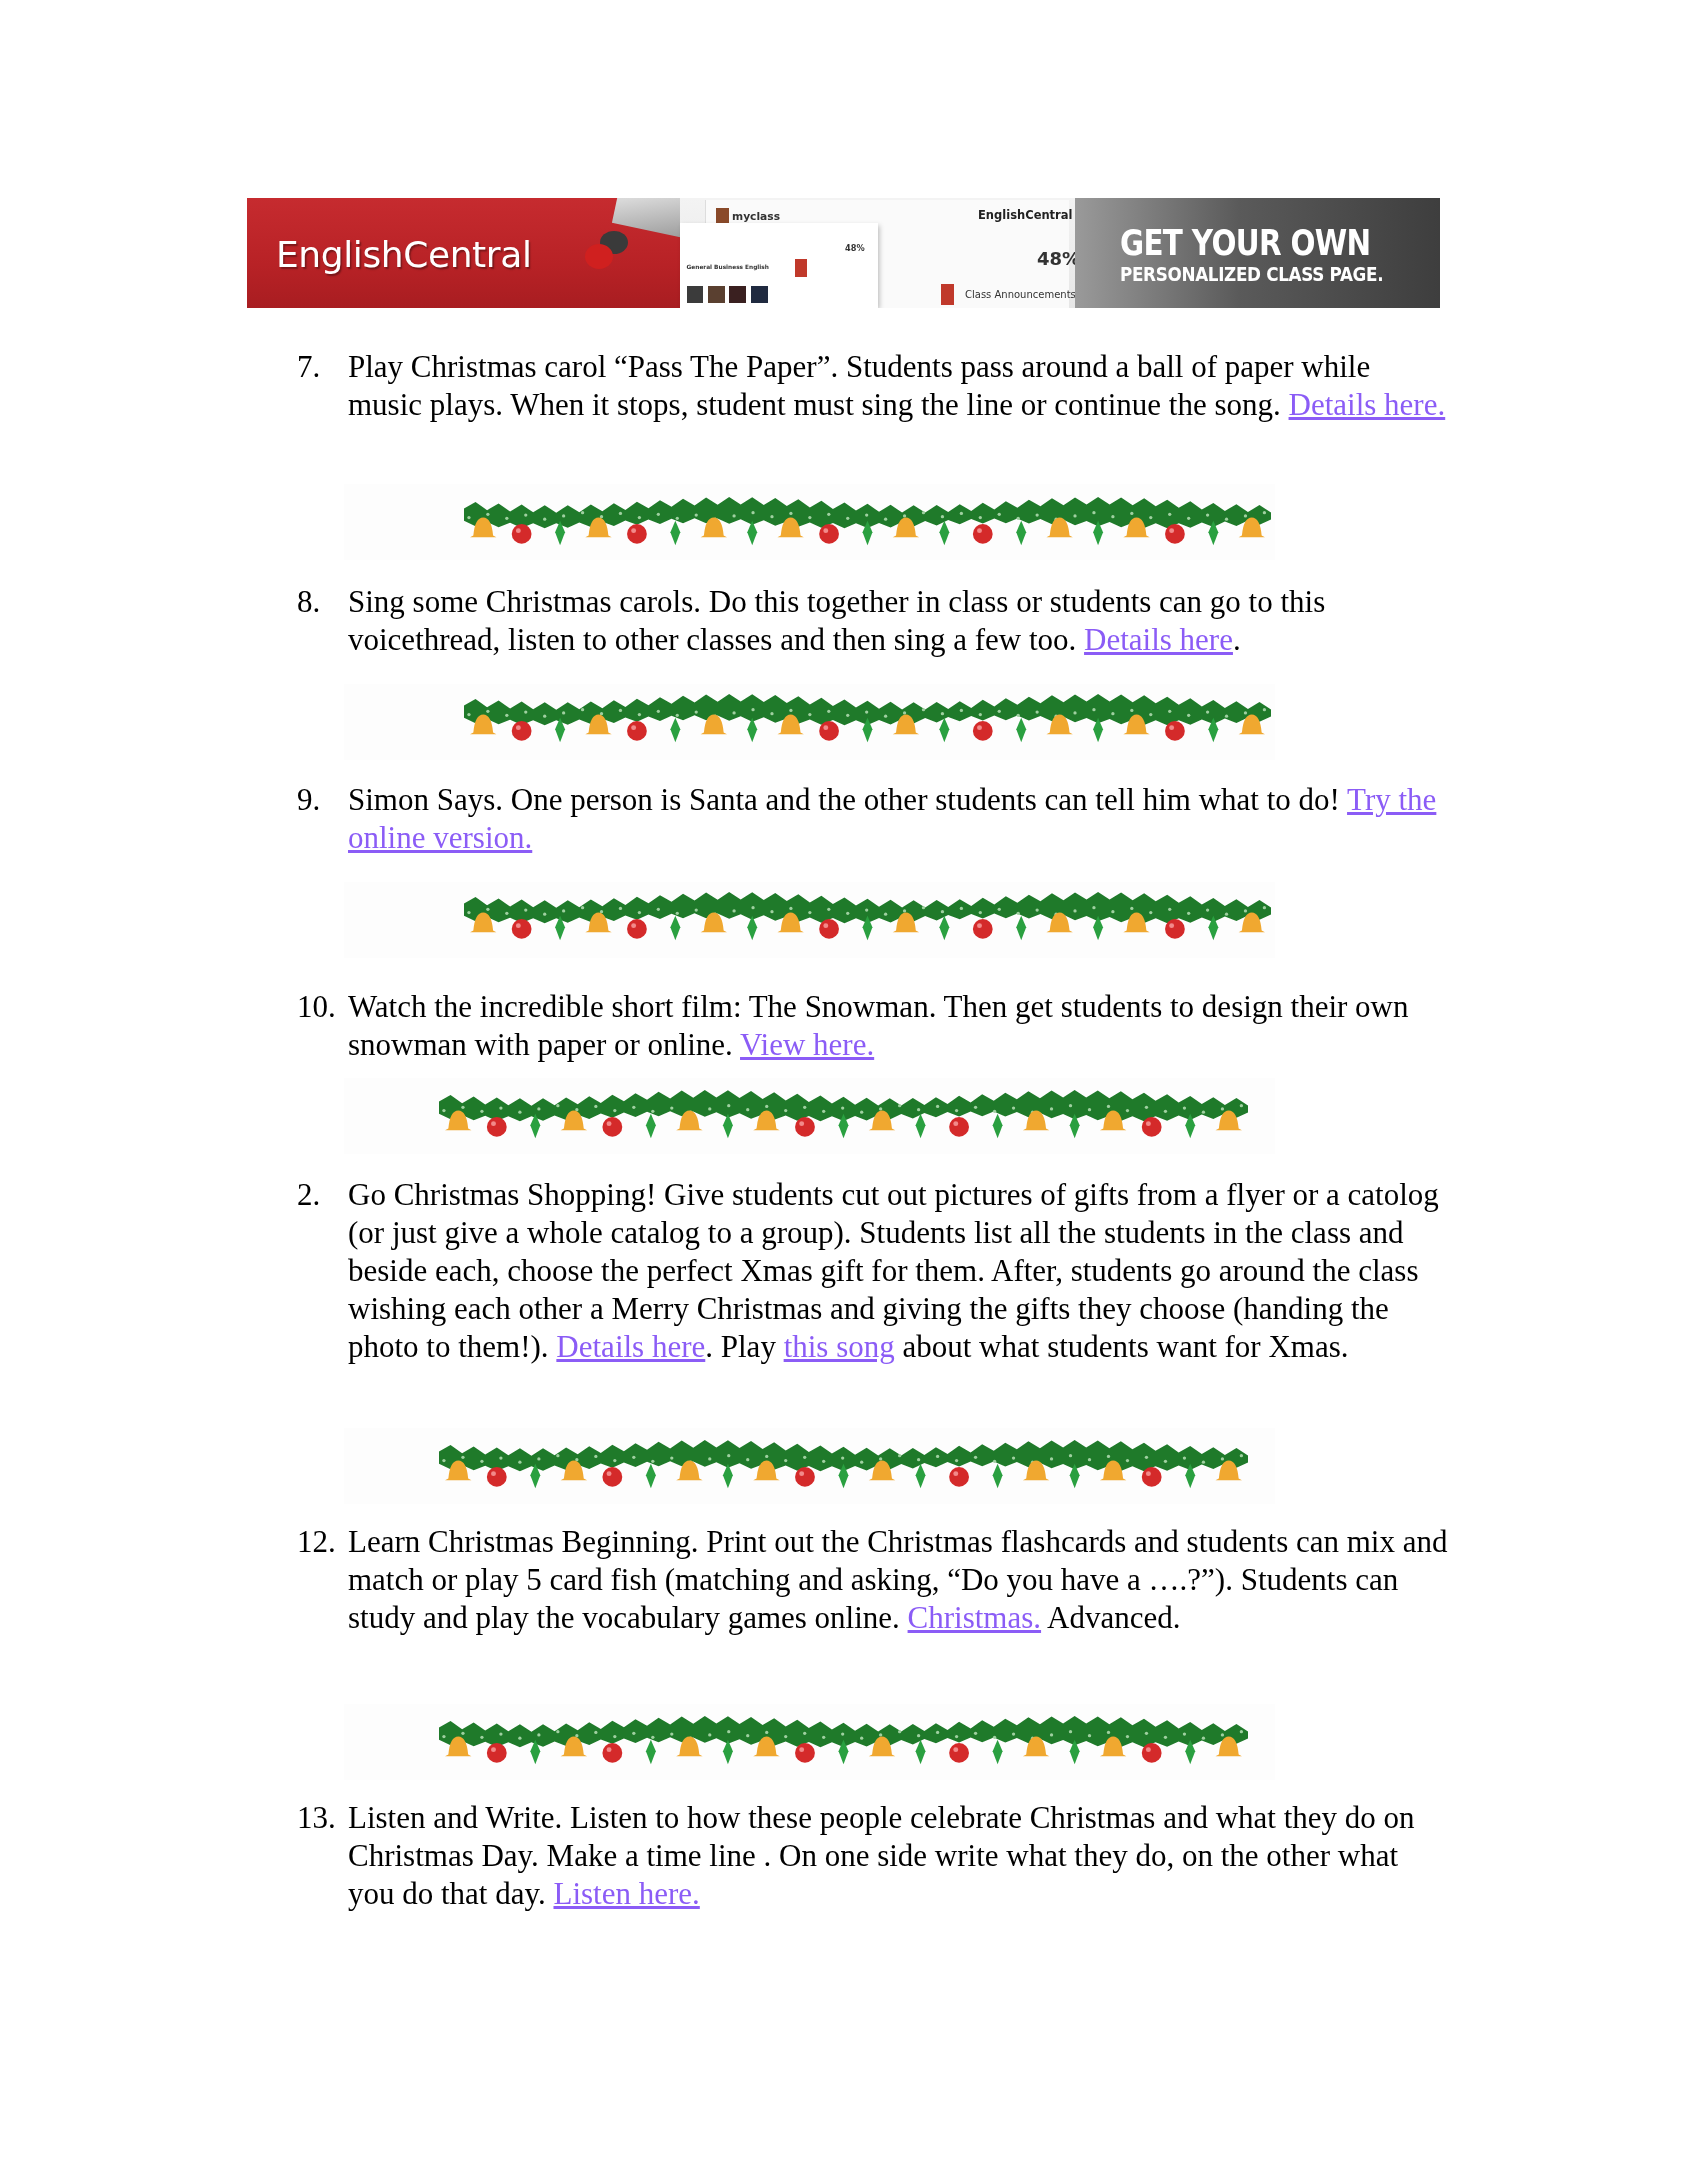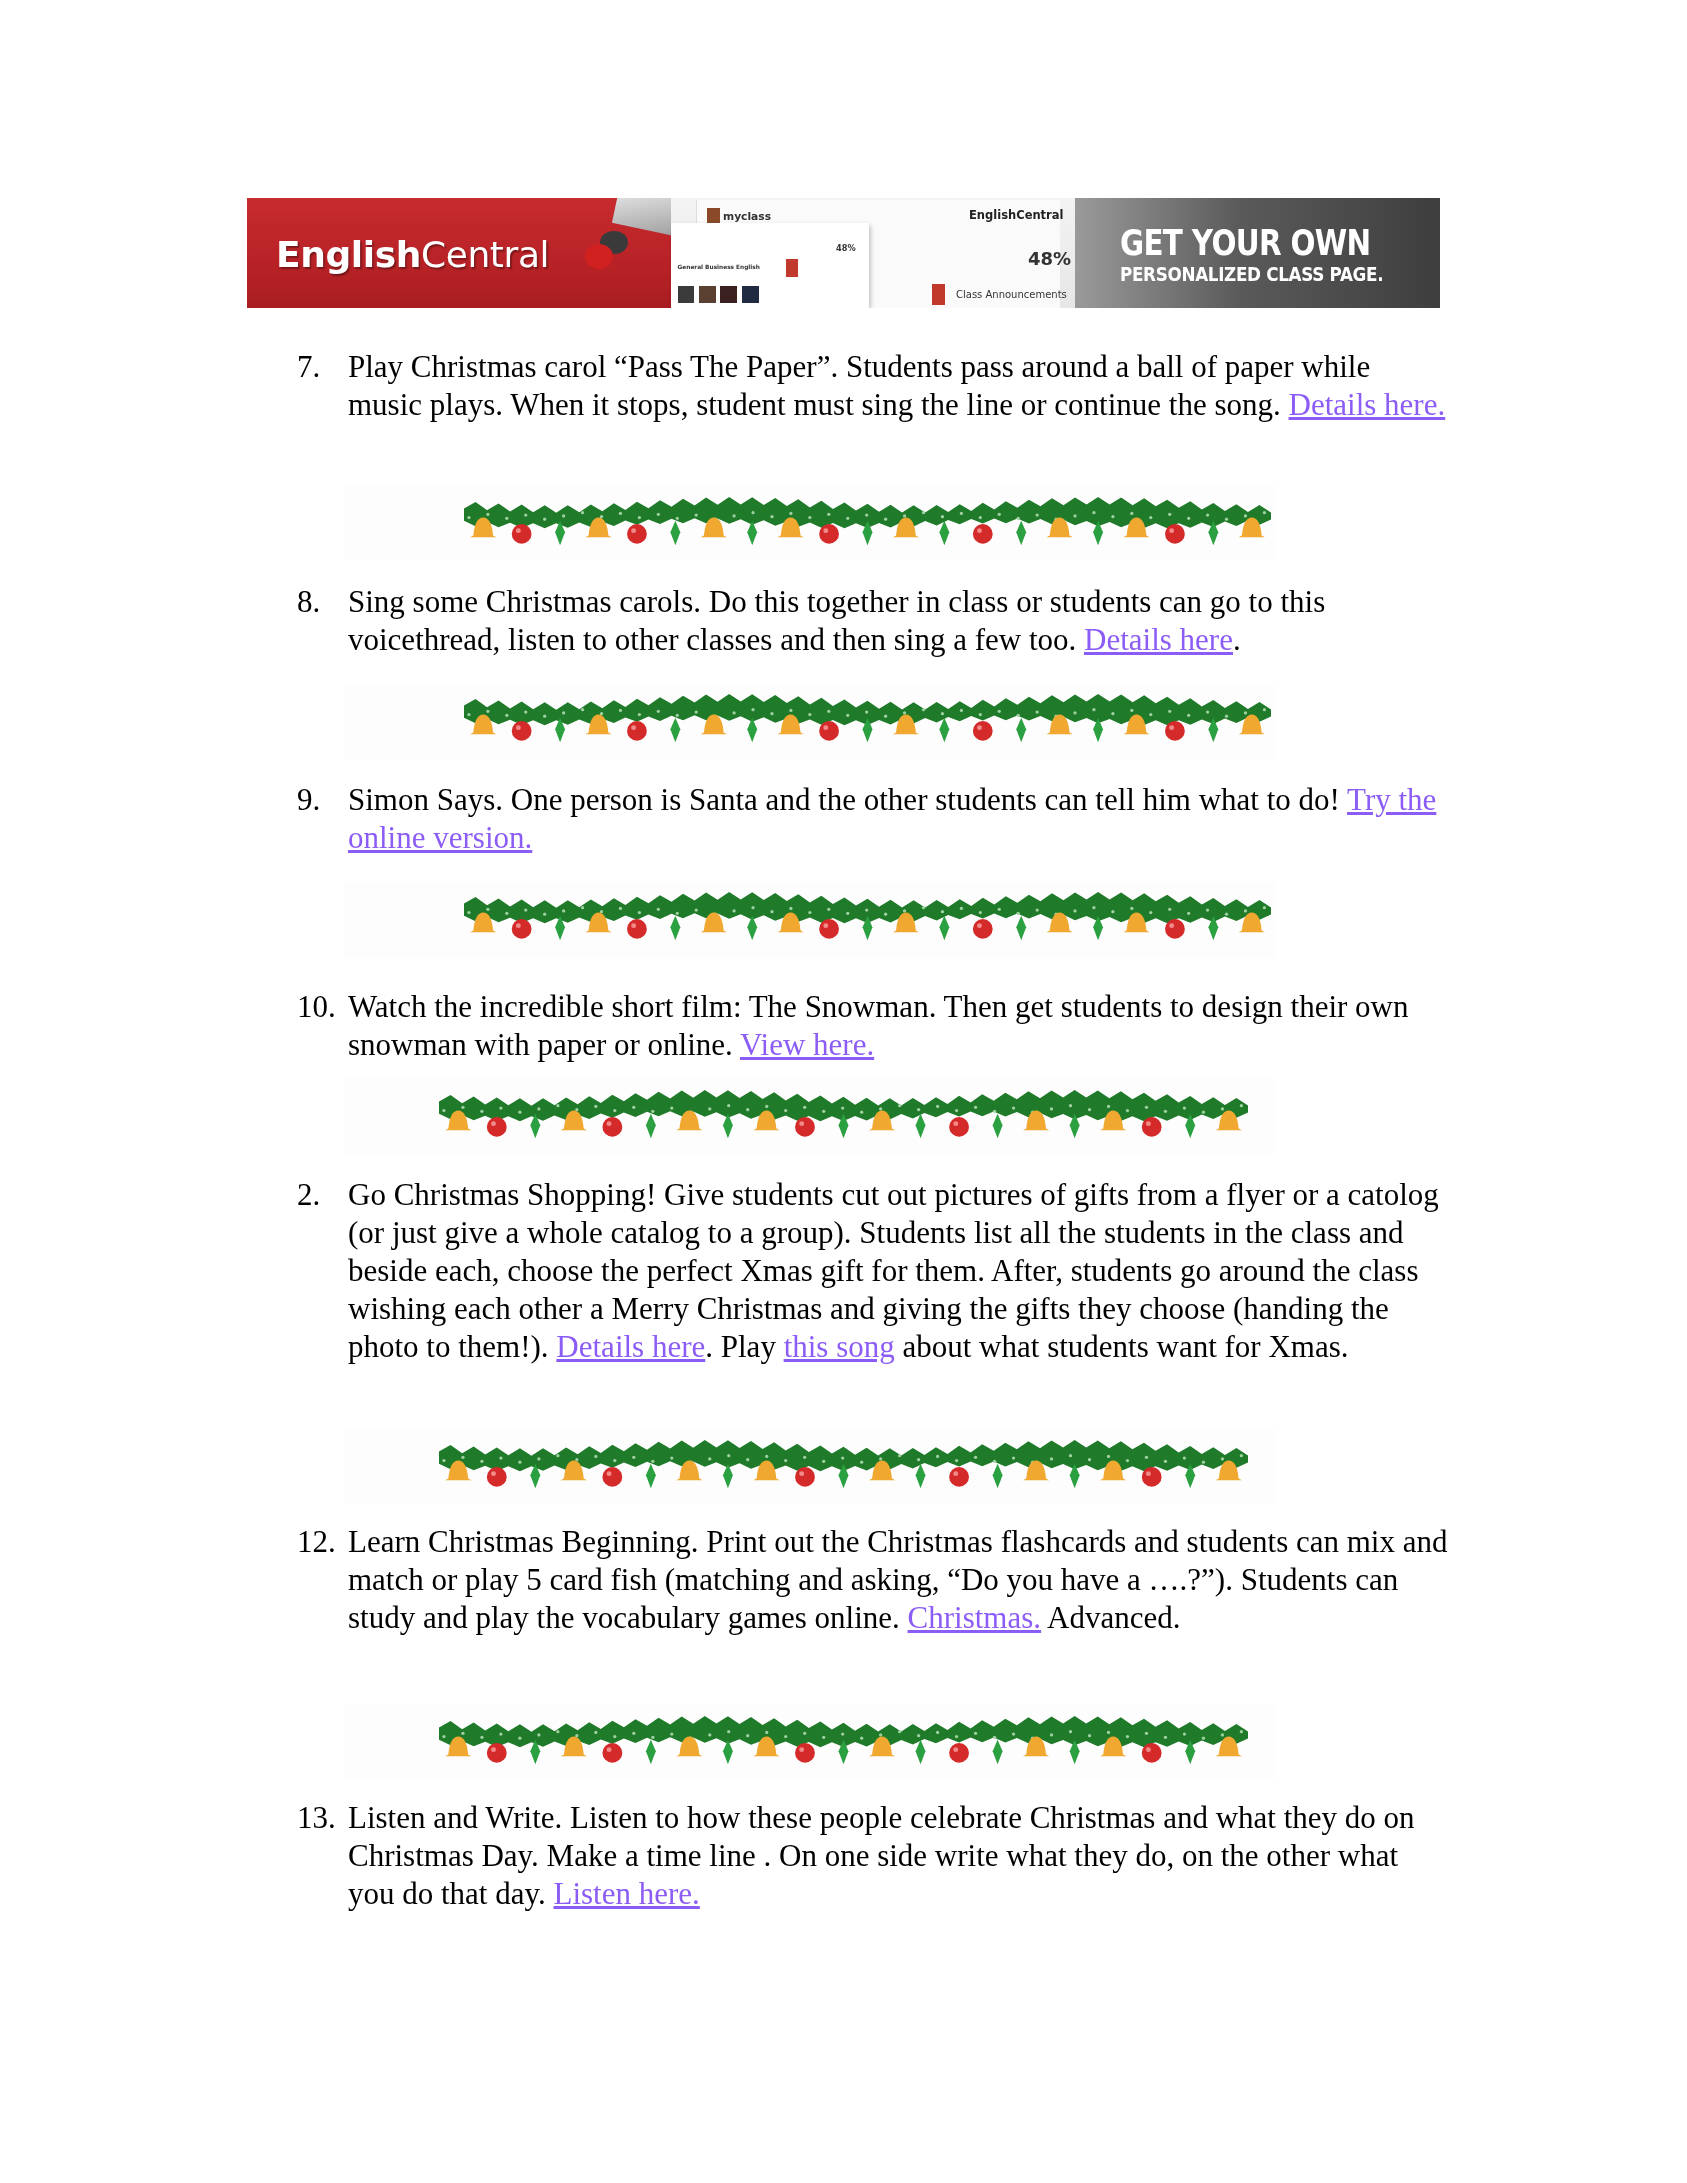--- a/index.html
+++ b/index.html
@@ -7,27 +7,27 @@
          font-family: "Liberation Serif", "DejaVu Serif", serif; color: #000; }
 
   
   .banner { position: absolute; left: 247px; top: 198px; width: 1193px; height: 110px; overflow: hidden; }
   .banner-red { position: absolute; left: 0; top: 0; width: 461px; height: 110px;
     background: linear-gradient(180deg, #c62b2f 0%, #b82226 60%, #a81d21 100%); }
   .banner-red .fold { position: absolute; right: -58px; top: -33px; width: 148px; height: 74px;
     background: linear-gradient(160deg, #ffffff 0%, #d9d9d9 40%, #7a7a7a 100%); transform: rotate(12deg); }
   .brand { position: absolute; left: 29px; top: 36px; font-family: "DejaVu Sans", "Liberation Sans", sans-serif;
     font-size: 36px; color: #ffffff; letter-spacing: -0.4px; text-shadow: 1.6px 1.6px 1.6px rgba(0,0,0,0.35); white-space: nowrap; }
-  .brand b { font-weight: bold; }
+  .brand b { font-weight: normal; }
   .brand span.light { font-weight: normal; }
   .bubbles { position: absolute; left: 338px; top: 31px; width: 49px; height: 49px; }
   .bubble-dark { position: absolute; left: 15px; top: 1.6px; width: 28px; height: 23px; background: #3a3a3a; border-radius: 50%; }
   .bubble-red { position: absolute; left: 0; top: 15px; width: 28px; height: 25px; background: #d0201f; border-radius: 50%; }
 
-  .banner-shot { position: absolute; left: 424px; top: 0; width: 404px; height: 110px;
+  .banner-shot { position: absolute; left: 433px; top: 0; width: 404px; height: 110px;
     background: linear-gradient(180deg, #f3f3f3, #e6e6e6); }
   .shot-back { position: absolute; left: 25px; top: 1.6px; width: 363px; height: 108px; background: #fafafa; border-left: 0.8px solid #ddd; }
   .shot-front { position: absolute; left: 0; top: 25px; width: 198px; height: 85px; background: #ffffff;
     box-shadow: 1.6px 1.6px 5px rgba(0,0,0,0.25); }
   .shot-label { position: absolute; font-family: "DejaVu Sans", sans-serif; color: #333; white-space: nowrap; }
   .shot-thumb { position: absolute; width: 16.5px; height: 16.5px; background: #3b3b3b; }
   .shot-badge { position: absolute; width: 11.5px; height: 18px; background: #c0392b; }
 
   .banner-grey { position: absolute; left: 828px; top: 0; width: 365px; height: 110px;
     background: linear-gradient(90deg, #9a9a9a 0%, #5a5a5a 45%, #3e3e3e 100%); text-align: center; }

